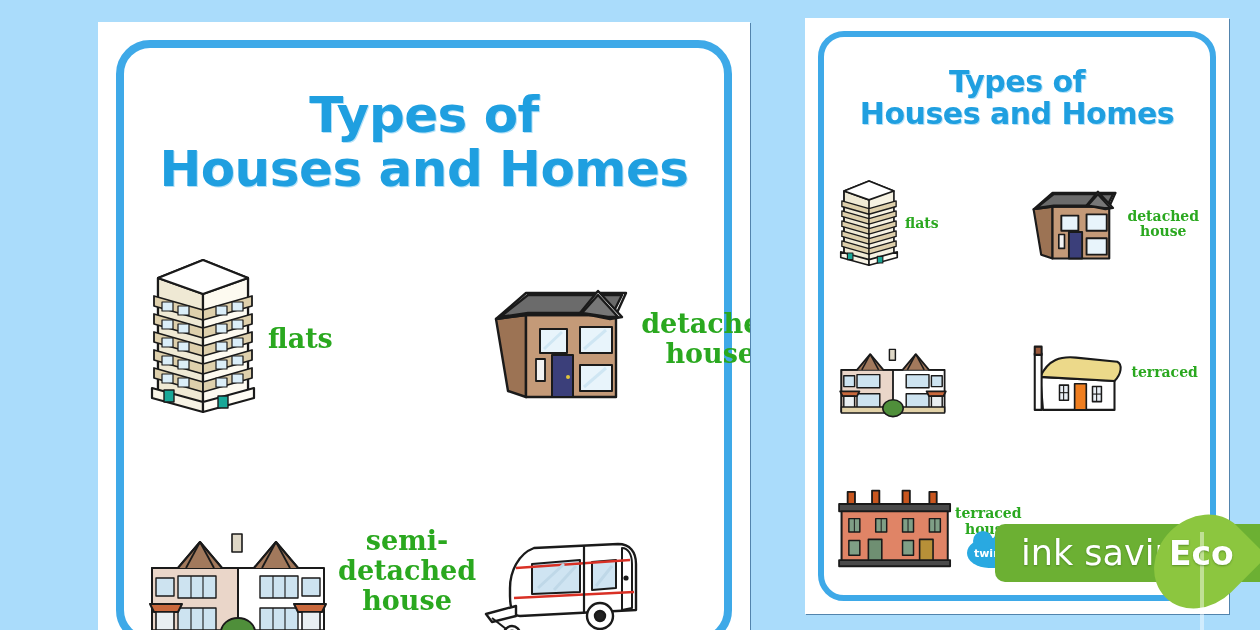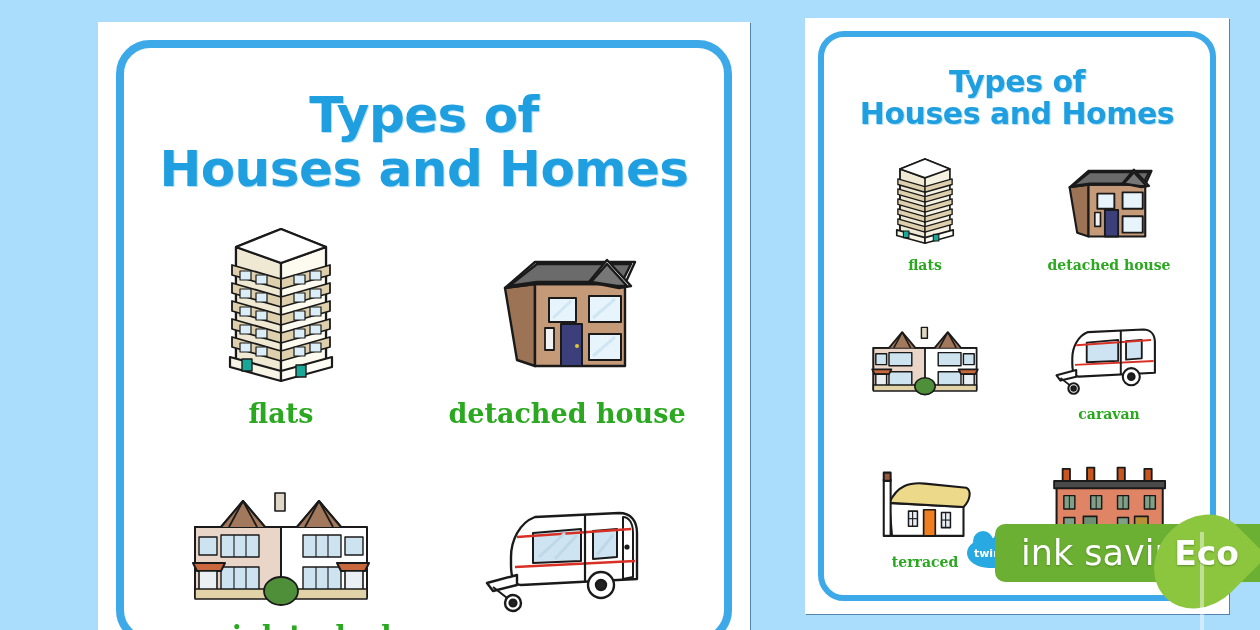--- a/index.html
+++ b/index.html
@@ -58,21 +58,21 @@
     display: grid;
     grid-template-columns: 1fr 1fr;
   }
   #grid-left  { left: 40px; right: 40px; top: 195px; bottom: 10px;
                 grid-template-rows: 232px 232px; }
   #grid-right { left: 28px; right: 28px; top: 128px; bottom: 22px;
                 grid-template-rows: 1fr 1fr 1fr; }
 
   .item {
     display: flex;
-    flex-direction: column;
+    flex-direction: row;
     align-items: center;
     justify-content: flex-start;
   }
   .art { display: flex; align-items: flex-end; justify-content: center; }
   #grid-left  .art { height: 170px; }
   #grid-right .art { height: 104px; }
 
   .caption {
     color: #2aa81f;
     font-family: "DejaVu Serif", serif;
@@ -117,21 +117,21 @@
   #eco-leaf-vein {
     position: absolute;
     left: 205px; top: 8px;
     width: 4px; height: 100px;
     background: rgba(255,255,255,.45);
   }
   #eco-leaf-text {
     position: absolute;
     left: 174px; top: 10px;
     width: 70px;
-    text-align: right;
+    text-align: left;
     color: #ffffff;
     font-family: "DejaVu Sans", sans-serif;
     font-weight: bold;
     font-size: 33px;
     text-shadow: 0 1px 2px rgba(40,90,10,.5);
   }
   #twinkl-logo {
     position: absolute;
     left: -28px; top: 14px;
     width: 52px; height: 30px;
@@ -425,43 +425,20 @@
               <rect x="18" y="92" width="18" height="22" fill="#e9eff2" stroke-width="2.4"></rect>
               <rect x="164" y="92" width="18" height="22" fill="#e9eff2" stroke-width="2.4"></rect>
               <rect x="14" y="110" width="86" height="10" fill="#e2d2a8" stroke-width="2.4"></rect>
               <rect x="100" y="110" width="86" height="10" fill="#e2d2a8" stroke-width="2.4"></rect>
               <ellipse cx="100" cy="112" rx="17" ry="14" fill="#4f8f3a" stroke-width="2.6"></ellipse>
             </g>
           </svg>
         </div>
       </div>
 
-      <div class="item">
-        <div class="art">
-          <svg width="118" height="84" viewBox="0 0 180 128">
-            <g stroke="#1a1a1a" stroke-width="3.2" stroke-linejoin="round" fill="#ffffff">
-              <path d="M34 66 C34 50 42 32 58 26 L142 22 C154 22 160 30 160 42 L160 88 L44 94 C36 94 34 84 34 74 Z"></path>
-              <path d="M10 92 L40 84 L40 94 L16 100 Z"></path>
-              <line x1="16" y1="96" x2="34" y2="110" stroke-width="2.6"></line>
-              <circle cx="36" cy="112" r="8" fill="#ffffff"></circle>
-                <circle cx="36" cy="112" r="3.4" fill="#222"></circle>
-              <circle cx="124" cy="94" r="13" fill="#ffffff"></circle>
-                <circle cx="124" cy="94" r="5" fill="#222"></circle>
-              <path d="M56 42 L104 38 L104 70 L56 72 Z" fill="#cfe4f2" stroke-width="2.8"></path>
-              <path d="M116 40 L140 38 L140 66 L116 68 Z" fill="#cfe4f2" stroke-width="2.8"></path>
-            </g>
-            <g fill="none" stroke="#d93025" stroke-width="3">
-              <path d="M40 46 L154 38"></path>
-                <path d="M38 76 L158 70"></path>
-            </g>
-            <line x1="108" y1="24" x2="108" y2="90" stroke="#1a1a1a" stroke-width="3"></line>
-          </svg>
-        </div>
-        <div class="caption">caravan</div>
-      </div>
 
       <div class="item">
         <div class="art">
           <svg width="110" height="80" viewBox="0 0 160 116">
             <g stroke="#1a1a1a" stroke-width="3" stroke-linejoin="round">
               <polygon points="28,52 32,100 136,100 136,58" fill="#ffffff"></polygon>
               <path d="M28 52 C40 26 58 22 80 24 L140 30 C148 34 146 48 136 58 Z" fill="#ecd98a"></path>
               <polygon points="20,18 30,18 30,100 20,100" fill="#ffffff"></polygon>
               <rect x="20" y="8" width="10" height="12" fill="#9c5a3c"></rect>
               <rect x="56" y="64" width="13" height="22" fill="#e8eef5" stroke-width="2.2"></rect>

